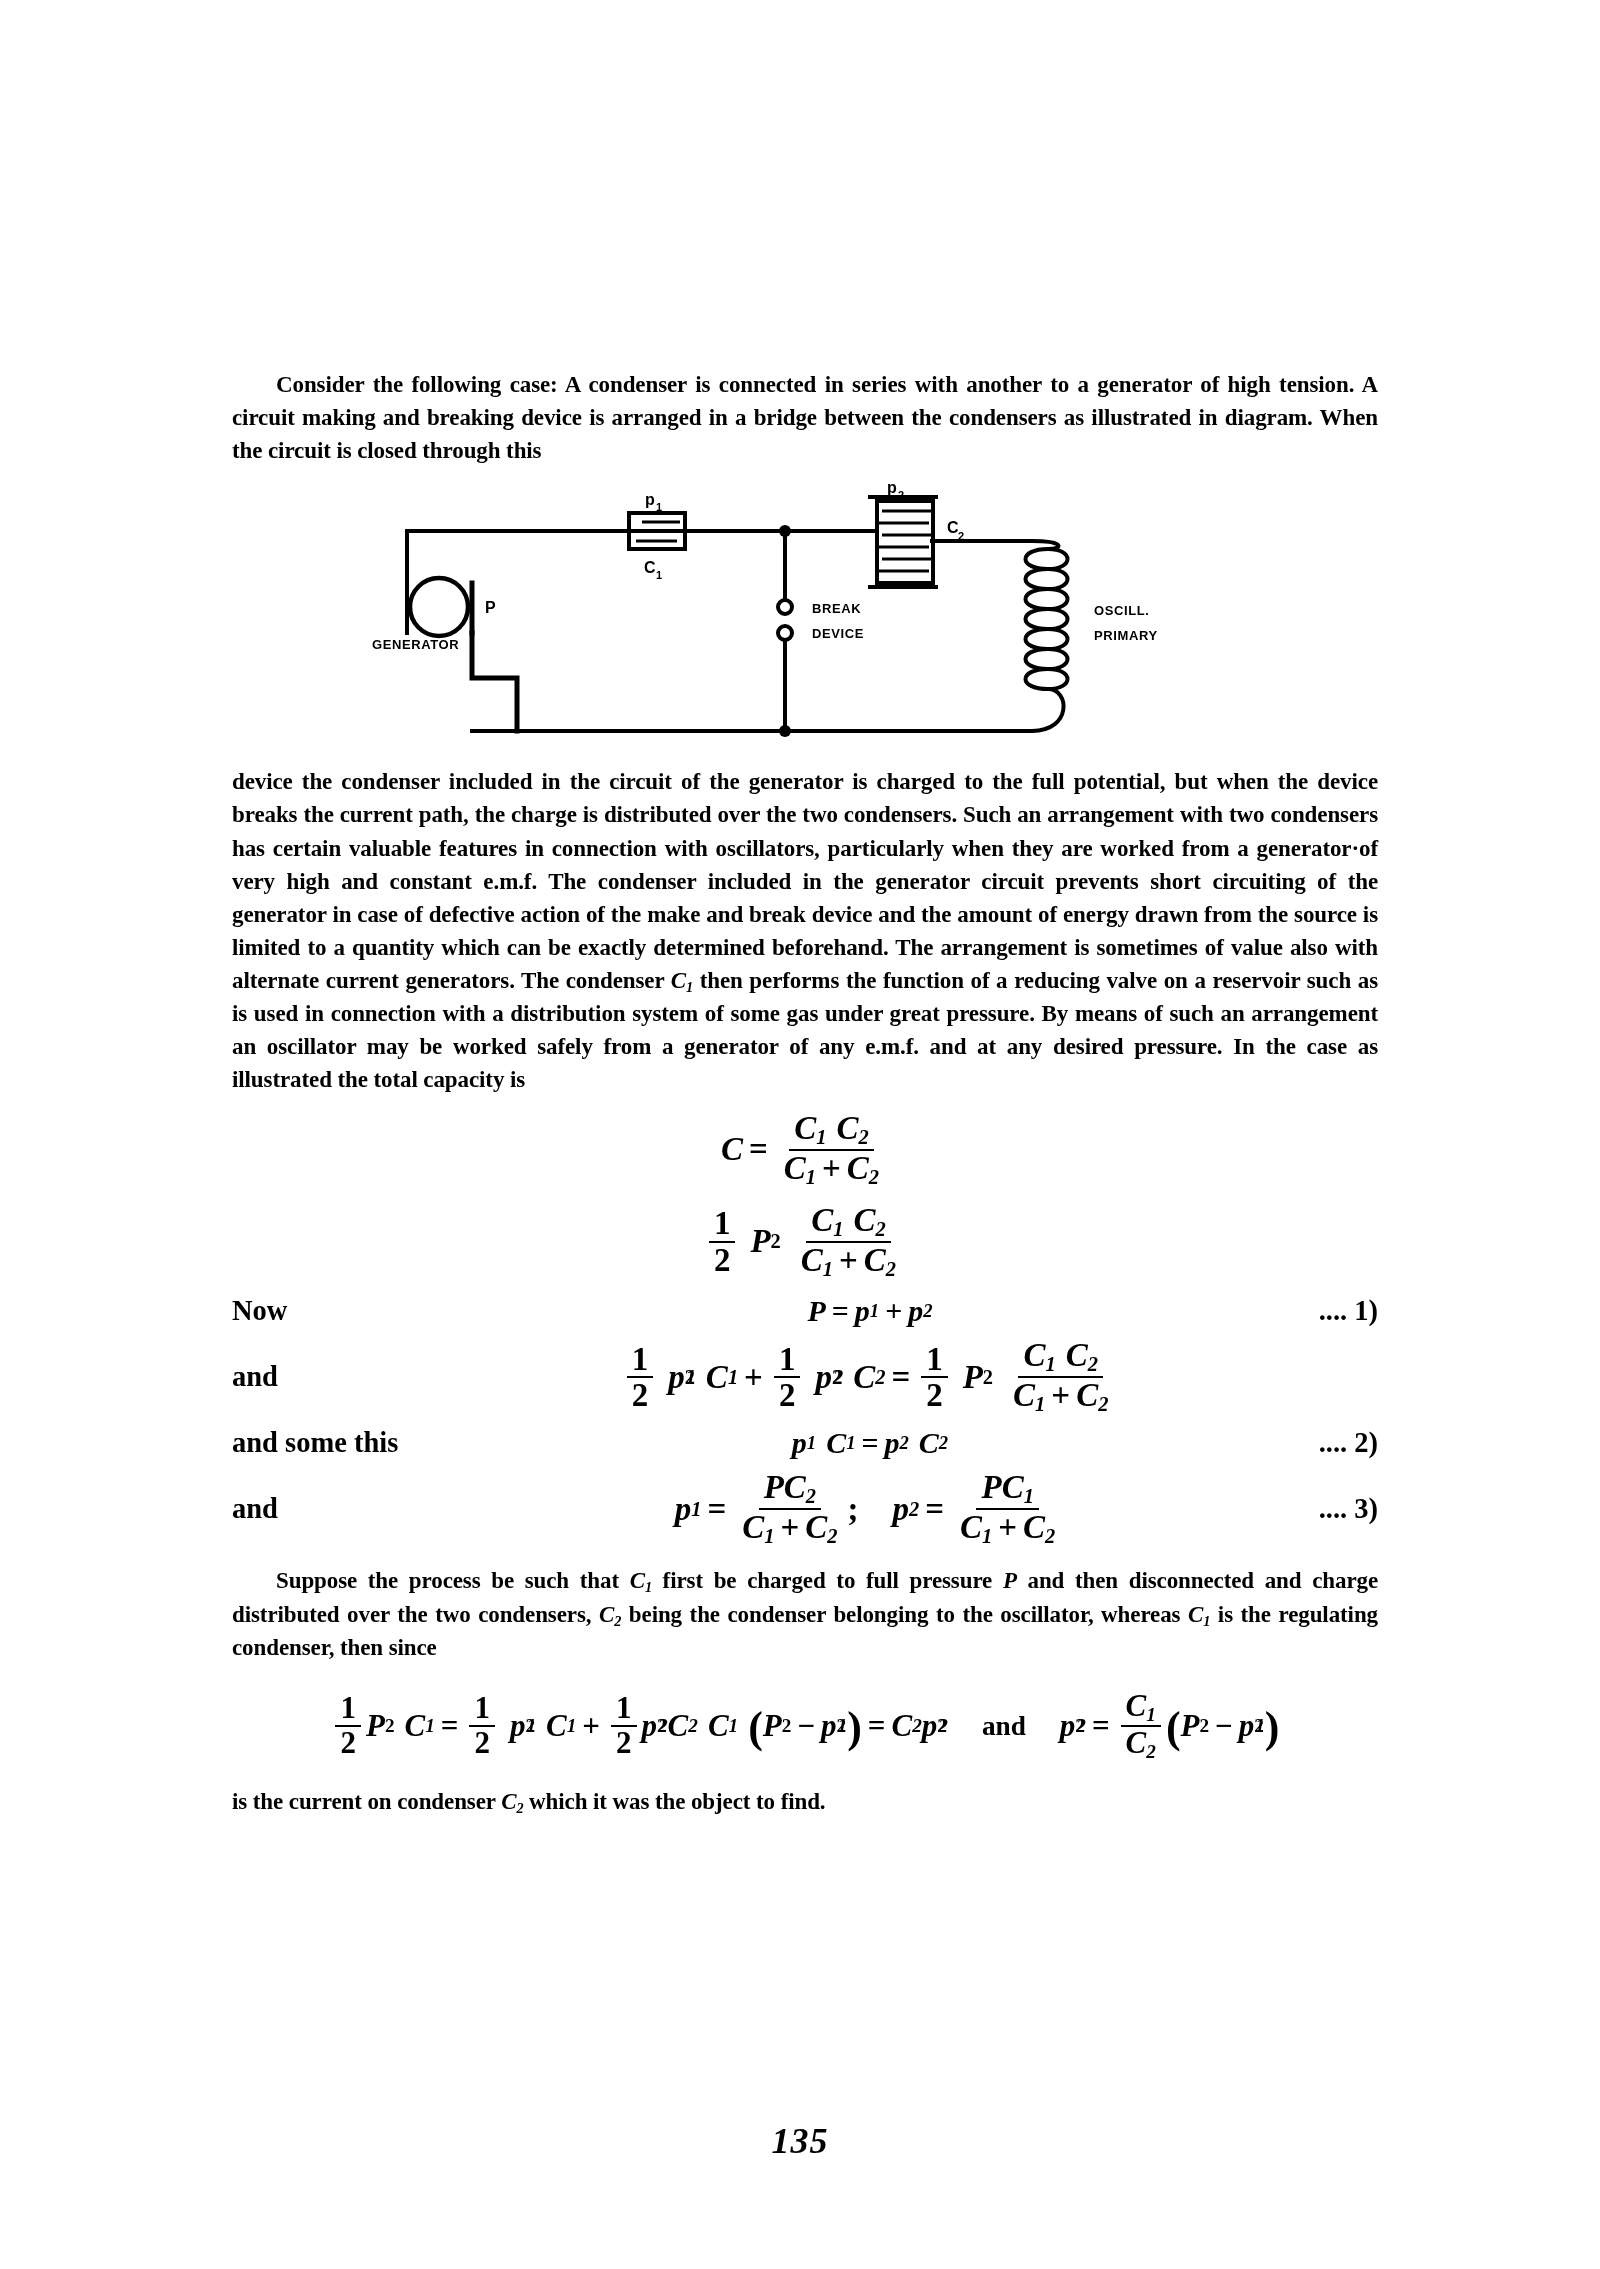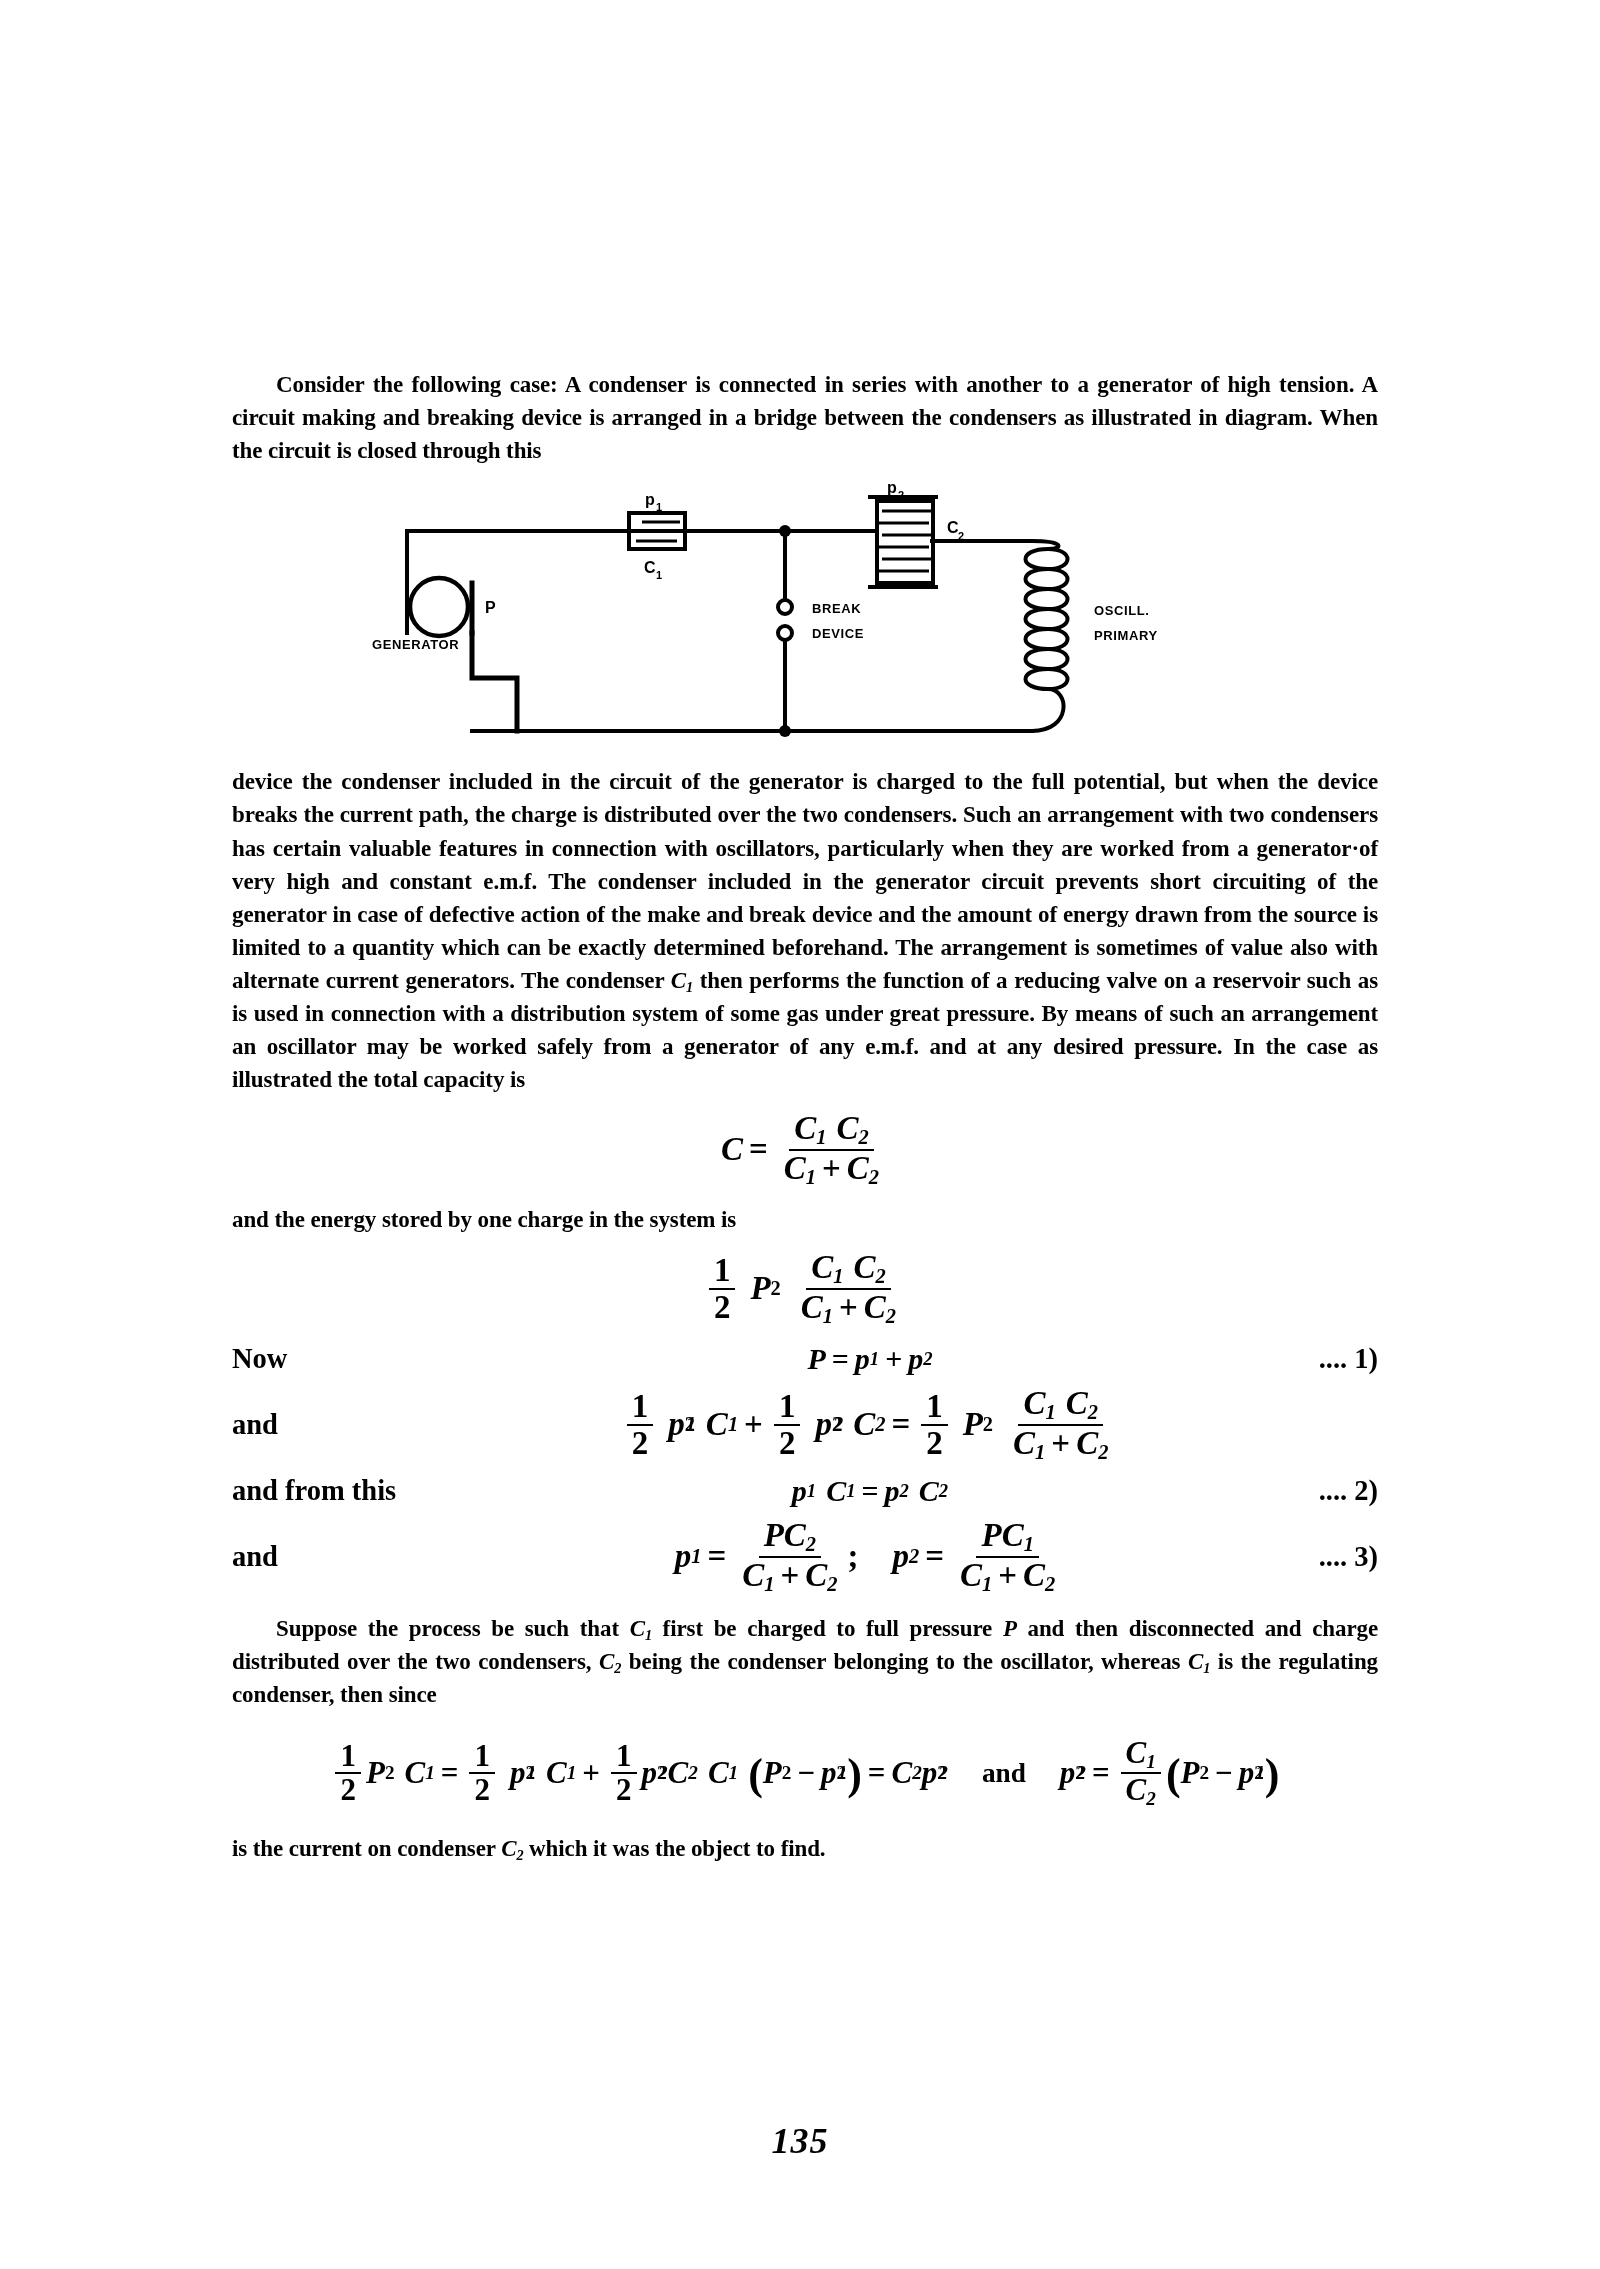--- a/index.html
+++ b/index.html
@@ -250,21 +250,20 @@
       <span class="math">
         <span>C</span>
         <span class="op">=</span>
         <span class="frac">
           <span class="num"><span>C</span><sub>1</sub><span class="sp"></span><span>C</span><sub>2</sub></span>
           <span class="den"><span>C</span><sub>1</sub><span class="op">+</span><span>C</span><sub>2</sub></span>
         </span>
       </span>
     </div>
 
-    <p class="para">and the energy stored by one charge in the system is</p>
 
     <div class="eq-block">
       <span class="math">
         <span class="frac">
           <span class="num rom">1</span>
           <span class="den rom">2</span>
         </span>
         <span class="sp"></span>
         <span>P</span>
           <sup class="rom">2</sup>
@@ -331,21 +330,21 @@
           <span class="frac">
             <span class="num"><span>C</span><sub>1</sub><span class="sp"></span><span>C</span><sub>2</sub></span>
             <span class="den"><span>C</span><sub>1</sub><span class="op">+</span><span>C</span><sub>2</sub></span>
           </span>
         </span>
       </div>
       <div class="eq-num"></div>
     </div>
 
     <div class="eqrow">
-      <div class="lhs-label">and from this</div>
+      <div class="lhs-label">and some this</div>
       <div class="eq-center">
         <span class="math" style="font-size:30px">
           <span>p</span>
             <sub>1</sub>
           <span class="sp"></span>
           <span>C</span>
             <sub>1</sub>
           <span class="op">=</span>
           <span>p</span>
             <sub>2</sub>

